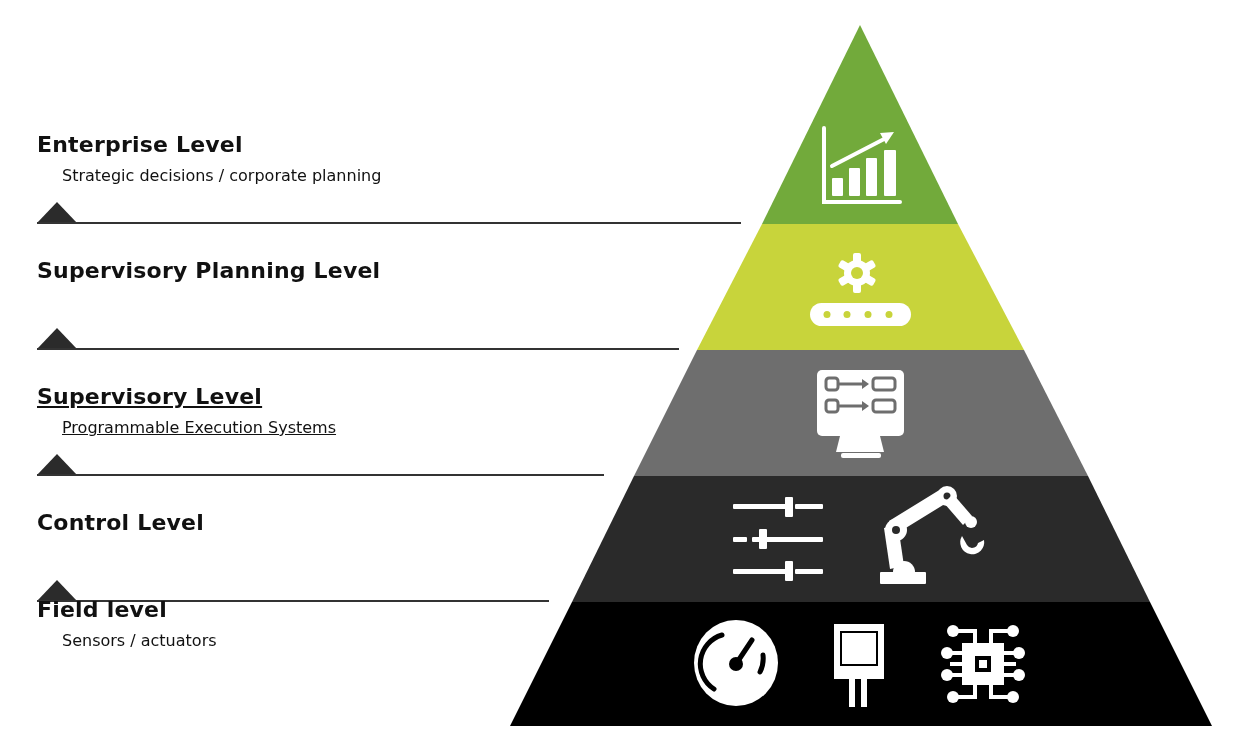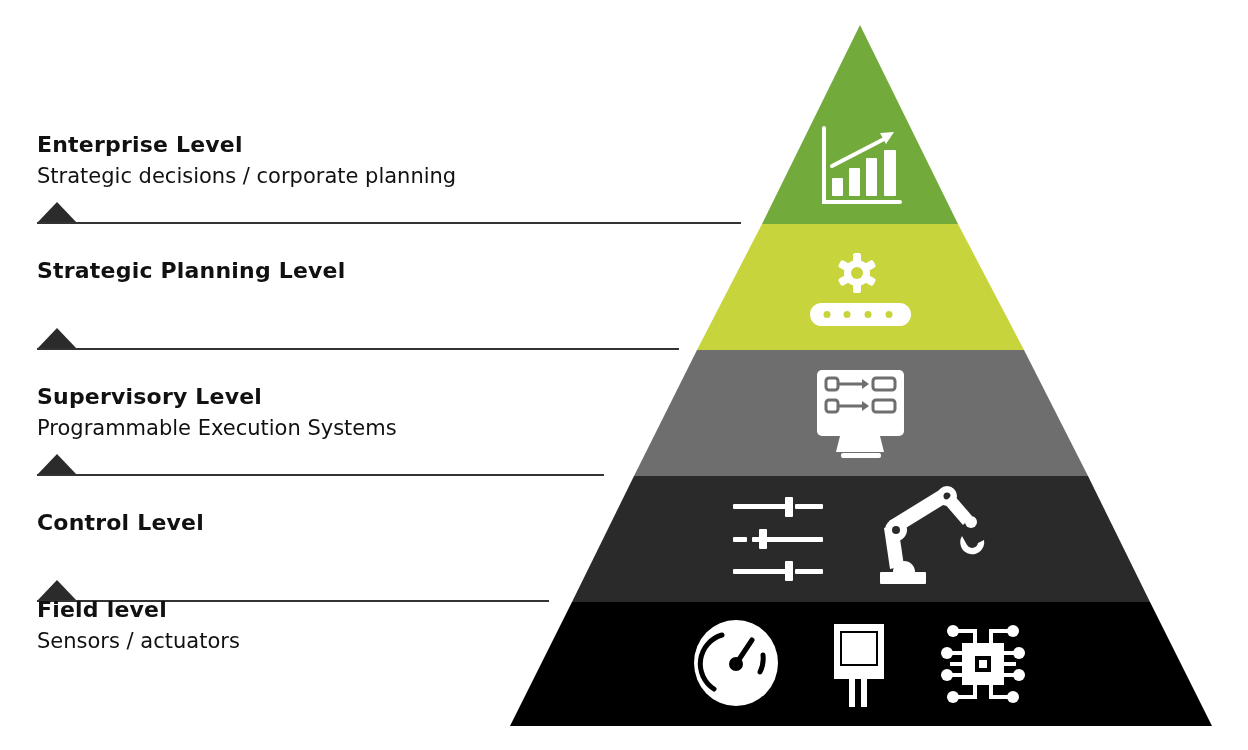--- a/index.html
+++ b/index.html
@@ -1,19 +1,19 @@
 <!DOCTYPE html>
 <html><head>
 <meta charset="utf-8">
 <style>
   html,body{margin:0;padding:0;background:#ffffff;}
   body{width:1248px;height:750px;position:relative;overflow:hidden;font-family:"DejaVu Sans","Liberation Sans",sans-serif;}
   .label{position:absolute;left:37px;color:#111;}
   .label .title{font-size:22px;font-weight:bold;letter-spacing:0.2px;line-height:34px;white-space:nowrap;}
-  .label .sub{font-size:21px;line-height:28px;white-space:nowrap;color:#111;}
+  .label .sub{font-size:16px;line-height:28px;white-space:nowrap;color:#111;margin-left:25px;}
   .rule{position:absolute;left:37px;height:2px;background:#333;}
   .marker{position:absolute;width:0;height:0;border-left:20px solid transparent;border-right:20px solid transparent;border-bottom:21px solid #2b2b2b;}
   svg.pyr{position:absolute;left:0;top:0;}
 </style>
 </head>
 <body>
 
 <svg class="pyr" width="1248" height="750" viewBox="0 0 1248 750">
 
   <polygon points="860,25 958,224 762,224" fill="#72aa3b"></polygon>
@@ -121,26 +121,26 @@
 </svg>
 
 <div class="label" style="top:128px;">
   <div class="title">Enterprise Level</div>
   <div class="sub">Strategic decisions / corporate planning</div>
 </div>
 <div class="marker" style="left:37px;top:202px;"></div>
 <div class="rule" style="top:222px;width:704px;"></div>
 
 <div class="label" style="top:254px;">
-  <div class="title">Strategic Planning Level</div>
+  <div class="title">Supervisory Planning Level</div>
 </div>
 <div class="marker" style="left:37px;top:328px;"></div>
 <div class="rule" style="top:348px;width:642px;"></div>
 
-<div class="label" style="top:380px;">
+<div class="label" style="top:380px;text-decoration:underline;">
   <div class="title">Supervisory Level</div>
   <div class="sub">Programmable Execution Systems</div>
 </div>
 <div class="marker" style="left:37px;top:454px;"></div>
 <div class="rule" style="top:474px;width:567px;"></div>
 
 <div class="label" style="top:506px;">
   <div class="title">Control Level</div>
 </div>
 <div class="marker" style="left:37px;top:580px;"></div>

